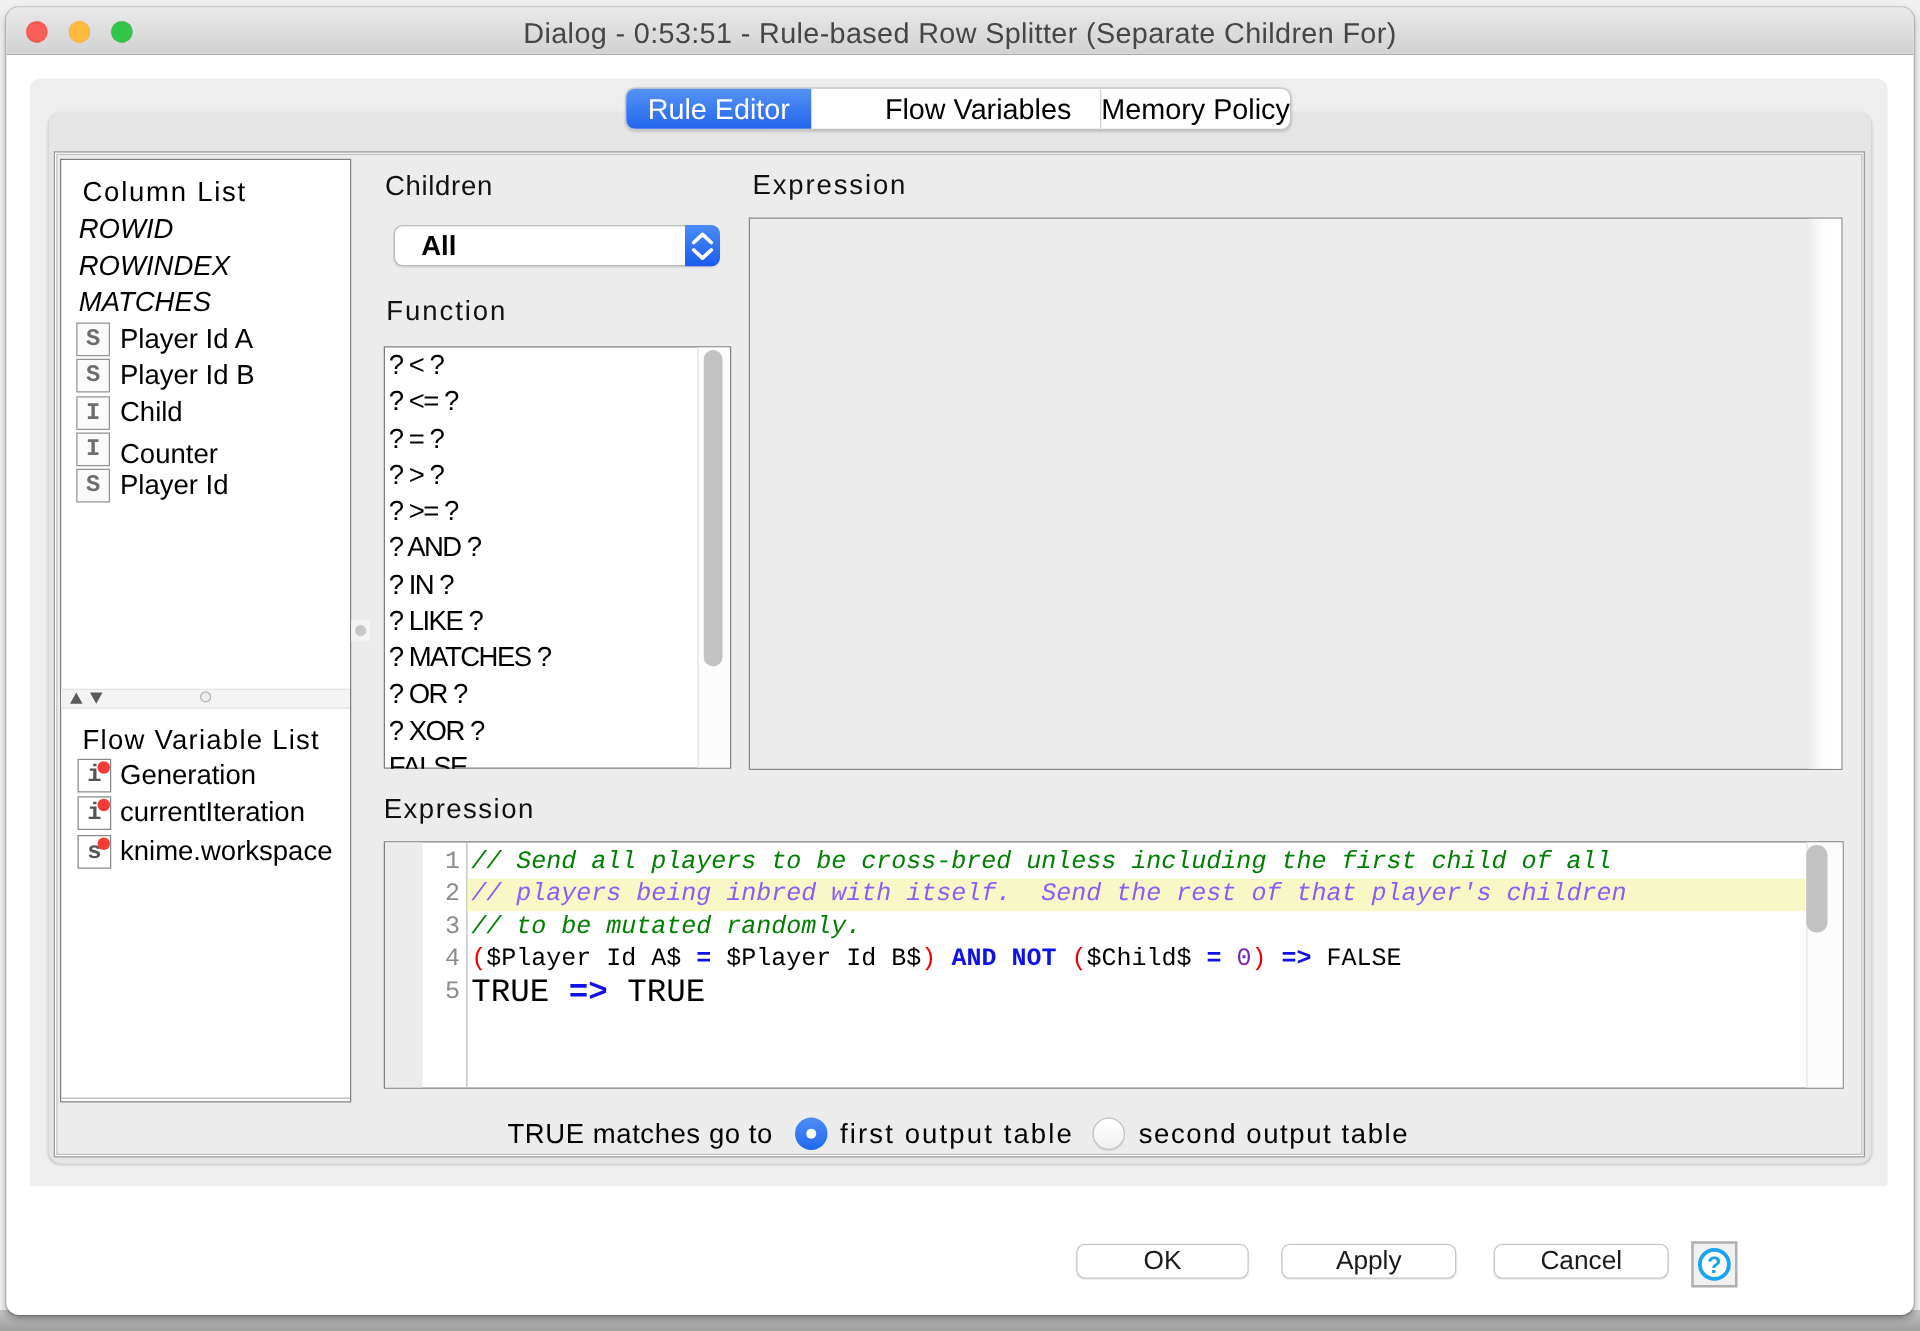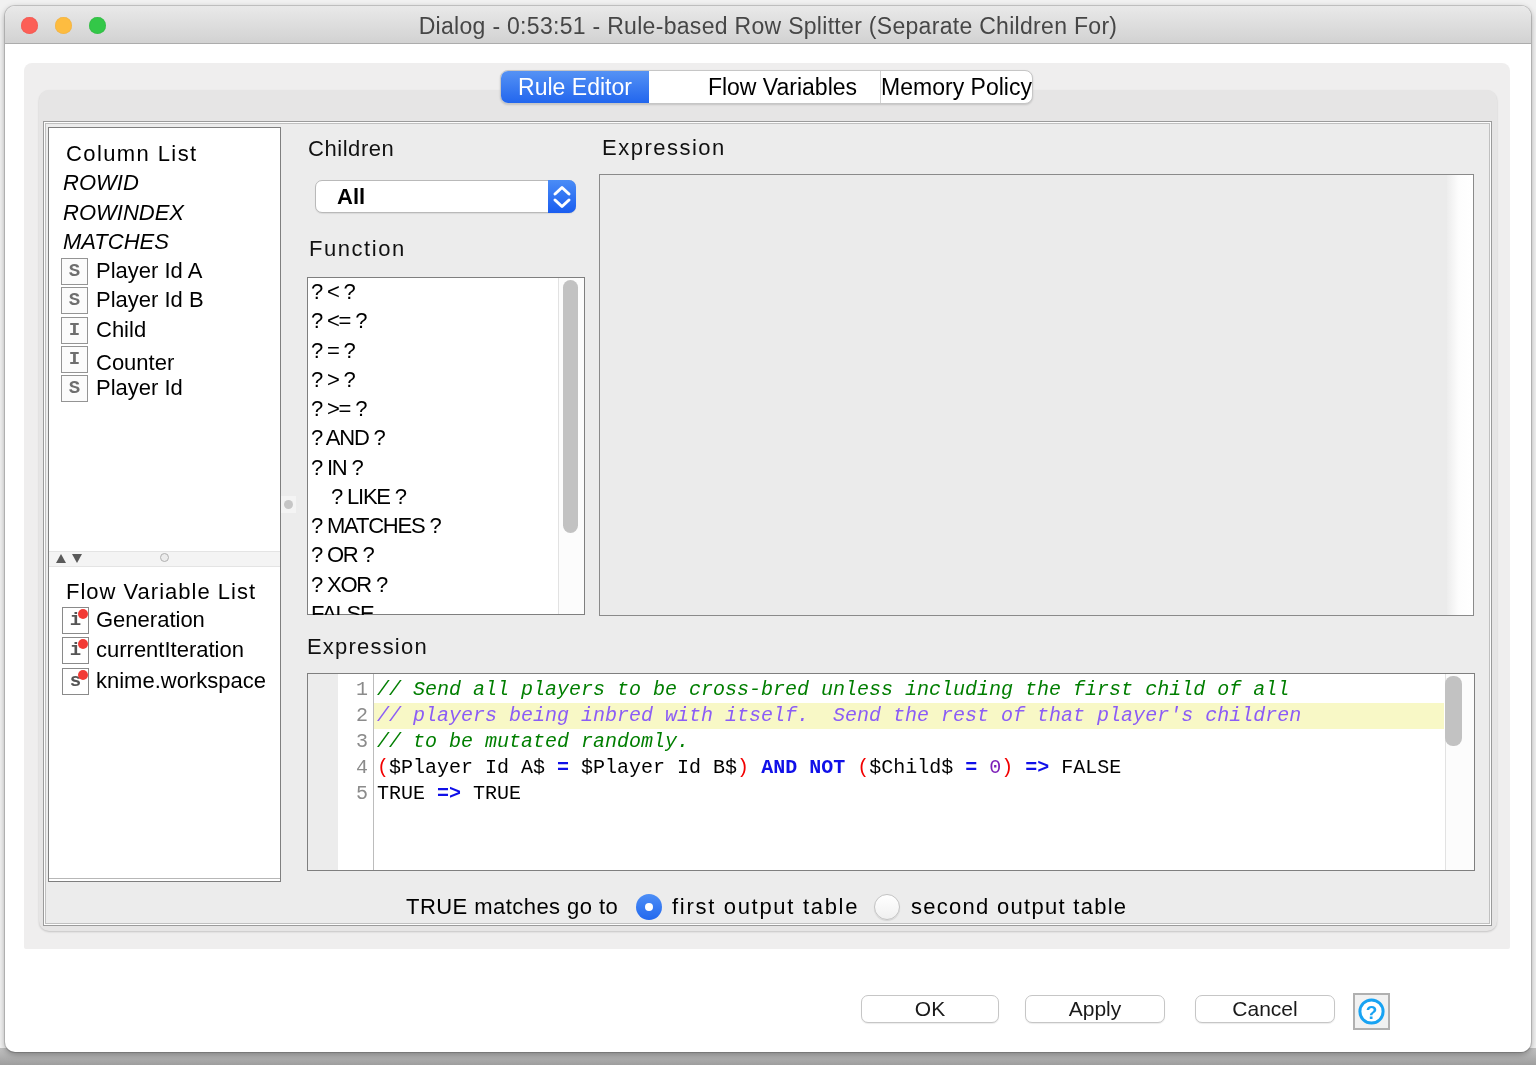--- a/index.html
+++ b/index.html
@@ -87,21 +87,21 @@
 <div class="abs" style="left:307px;top:277px;width:278px;height:338px;background:#ffffff;border:1px solid #7f7f7f;overflow:hidden;"></div>
 <div id="funclist">
     <div class="abs" style="left:307px;top:277px;width:249px;height:338px;overflow:hidden;">
       <div class="itm" style="left:4px;top:4.199999999999989px;letter-spacing:-1.2px;">? &lt; ?</div>
       <div class="itm" style="left:4px;top:33.44999999999999px;letter-spacing:-1.2px;">? &lt;= ?</div>
       <div class="itm" style="left:4px;top:62.69999999999999px;letter-spacing:-1.2px;">? = ?</div>
       <div class="itm" style="left:4px;top:91.94999999999999px;letter-spacing:-1.2px;">? &gt; ?</div>
       <div class="itm" style="left:4px;top:121.19999999999999px;letter-spacing:-1.2px;">? &gt;= ?</div>
       <div class="itm" style="left:4px;top:150.45px;letter-spacing:-1.2px;">? AND ?</div>
       <div class="itm" style="left:4px;top:179.7px;letter-spacing:-1.2px;">? IN ?</div>
-      <div class="itm" style="left:4px;top:208.95px;letter-spacing:-1.2px;margin-left:20px;">? LIKE ?</div>
+      <div class="itm" style="left:4px;top:208.95px;letter-spacing:-1.2px;">? LIKE ?</div>
       <div class="itm" style="left:4px;top:238.2px;letter-spacing:-1.2px;">? MATCHES ?</div>
       <div class="itm" style="left:4px;top:267.45px;letter-spacing:-1.2px;">? OR ?</div>
       <div class="itm" style="left:4px;top:296.7px;letter-spacing:-1.2px;">? XOR ?</div>
       <div class="itm" style="left:4px;top:325.95px;letter-spacing:-1.2px;">FALSE</div>
     </div>
   </div>
 
 <div class="abs" style="left:558px;top:278px;width:26px;height:336px;background:#fcfcfc;border-left:1px solid #e2e2e2;"></div>
 <div class="abs" style="left:563px;top:280px;width:15px;height:253px;background:#c2c2c2;border-radius:8px;"></div>
 
@@ -118,21 +118,21 @@
 <div id="exprcode">
     <div class="abs" style="left:336px;top:677px;width:32px;height:26px;font-family:'Liberation Mono',monospace;font-size:20px;line-height:26px;color:#8b8b8b;text-align:right;">1</div>
     <div class="abs" style="left:377px;top:677px;height:26px;font-family:'Liberation Mono',monospace;font-size:20px;line-height:26px;color:#000;white-space:pre;"><span style="color:#007e00;font-style:italic;">// Send all players to be cross-bred unless including the first child of all</span></div>
     <div class="abs" style="left:336px;top:703px;width:32px;height:26px;font-family:'Liberation Mono',monospace;font-size:20px;line-height:26px;color:#8b8b8b;text-align:right;">2</div>
     <div class="abs" style="left:377px;top:703px;height:26px;font-family:'Liberation Mono',monospace;font-size:20px;line-height:26px;color:#000;white-space:pre;"><span style="color:#8b5cf6;font-style:italic;">// players being inbred with itself.  Send the rest of that player's children</span></div>
     <div class="abs" style="left:336px;top:729px;width:32px;height:26px;font-family:'Liberation Mono',monospace;font-size:20px;line-height:26px;color:#8b8b8b;text-align:right;">3</div>
     <div class="abs" style="left:377px;top:729px;height:26px;font-family:'Liberation Mono',monospace;font-size:20px;line-height:26px;color:#000;white-space:pre;"><span style="color:#007e00;font-style:italic;">// to be mutated randomly.</span></div>
     <div class="abs" style="left:336px;top:755px;width:32px;height:26px;font-family:'Liberation Mono',monospace;font-size:20px;line-height:26px;color:#8b8b8b;text-align:right;">4</div>
     <div class="abs" style="left:377px;top:755px;height:26px;font-family:'Liberation Mono',monospace;font-size:20px;line-height:26px;color:#000;white-space:pre;"><span style="color:#f20000;">(</span>$Player Id A$ <b style="color:#1010e8;">=</b> $Player Id B$<span style="color:#f20000;">)</span> <b style="color:#1010e8;">AND NOT</b> <span style="color:#f20000;">(</span>$Child$ <b style="color:#1010e8;">=</b> <span style="color:#7d1fb8;">0</span><span style="color:#f20000;">)</span> <b style="color:#1010e8;">=&gt;</b> FALSE</div>
     <div class="abs" style="left:336px;top:781px;width:32px;height:26px;font-family:'Liberation Mono',monospace;font-size:20px;line-height:26px;color:#8b8b8b;text-align:right;">5</div>
-    <div class="abs" style="left:377px;top:781px;height:26px;font-family:'Liberation Mono',monospace;font-size:20px;line-height:26px;color:#000;white-space:pre;">TRUE <b style="color:#1010e8;">=&gt;</b> TRUE</div>
+    <div class="abs" style="left:377px;top:781px;height:26px;font-family:'Liberation Mono',monospace;font-size:26px;line-height:26px;color:#000;white-space:pre;">TRUE <b style="color:#1010e8;">=&gt;</b> TRUE</div>
   </div>
 
 <div class="abs" style="left:1445px;top:674px;width:29px;height:196px;background:#fcfcfc;border-left:1px solid #e2e2e2;"></div>
 <div class="abs" style="left:1445px;top:676px;width:17px;height:70px;background:#c2c2c2;border-radius:8px;"></div>
 
 <div class="itm" style="left:406px;top:896px;letter-spacing:0.45px;">TRUE matches go to</div>
 <div class="abs" style="left:636px;top:894px;width:26px;height:26px;border-radius:50%;background:linear-gradient(180deg,#4d8ef6,#2268ee);"></div>
 <div class="abs" style="left:645px;top:903px;width:8px;height:8px;border-radius:50%;background:#ffffff;"></div>
 <div class="itm" style="left:672px;top:896px;letter-spacing:1.7px;">first output table</div>
 <div class="abs" style="left:874px;top:894px;width:26px;height:26px;border-radius:50%;background:linear-gradient(180deg,#ffffff,#f0f0f0);border:1px solid #c3c3c3;box-shadow:0 1px 1px rgba(0,0,0,0.1);"></div>

